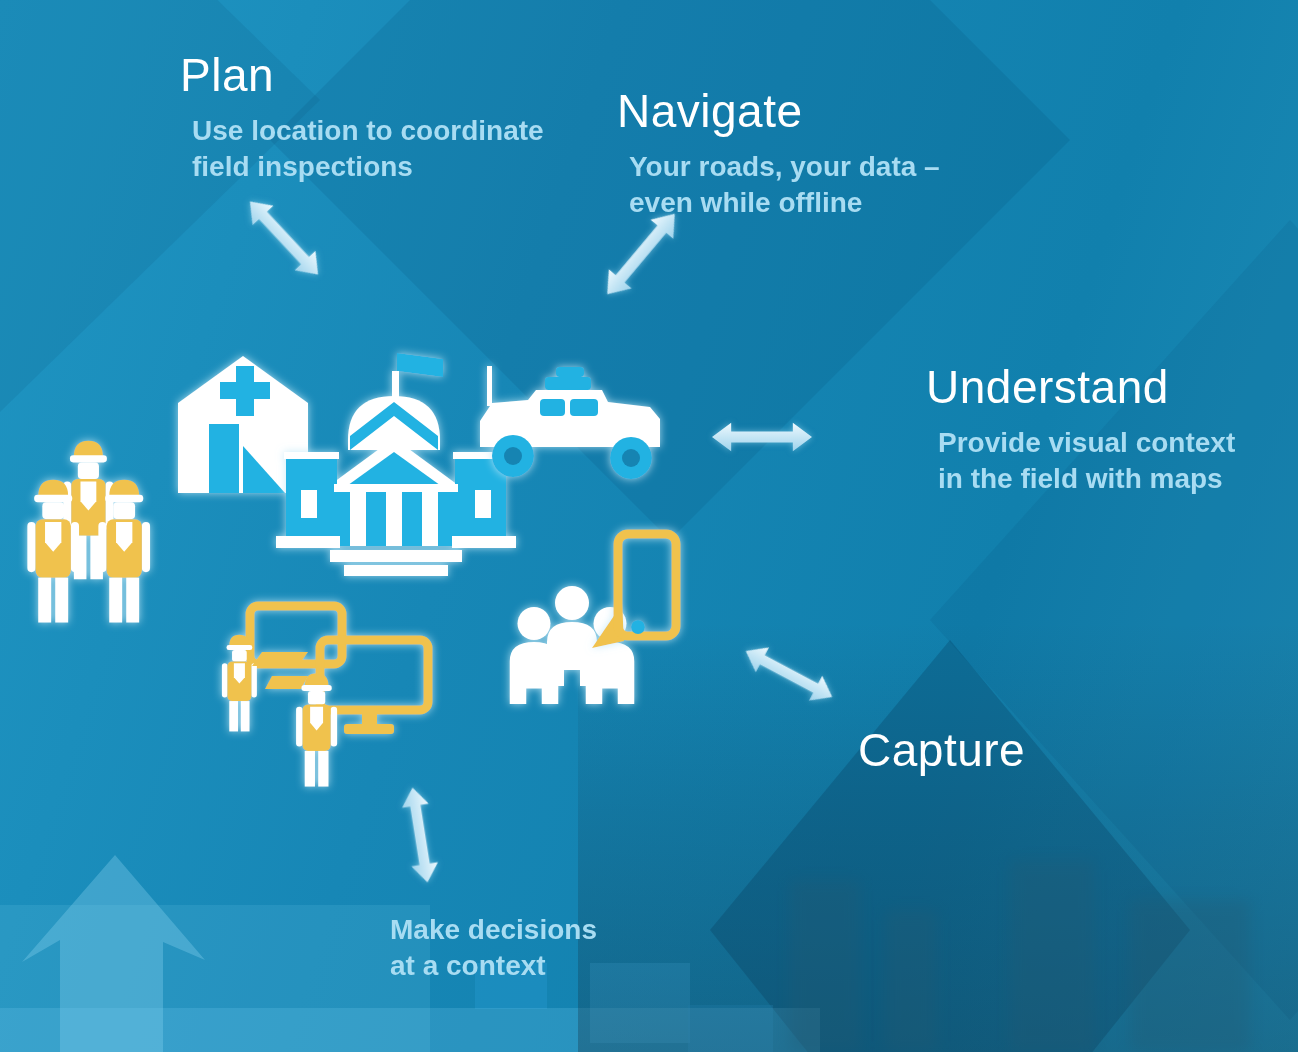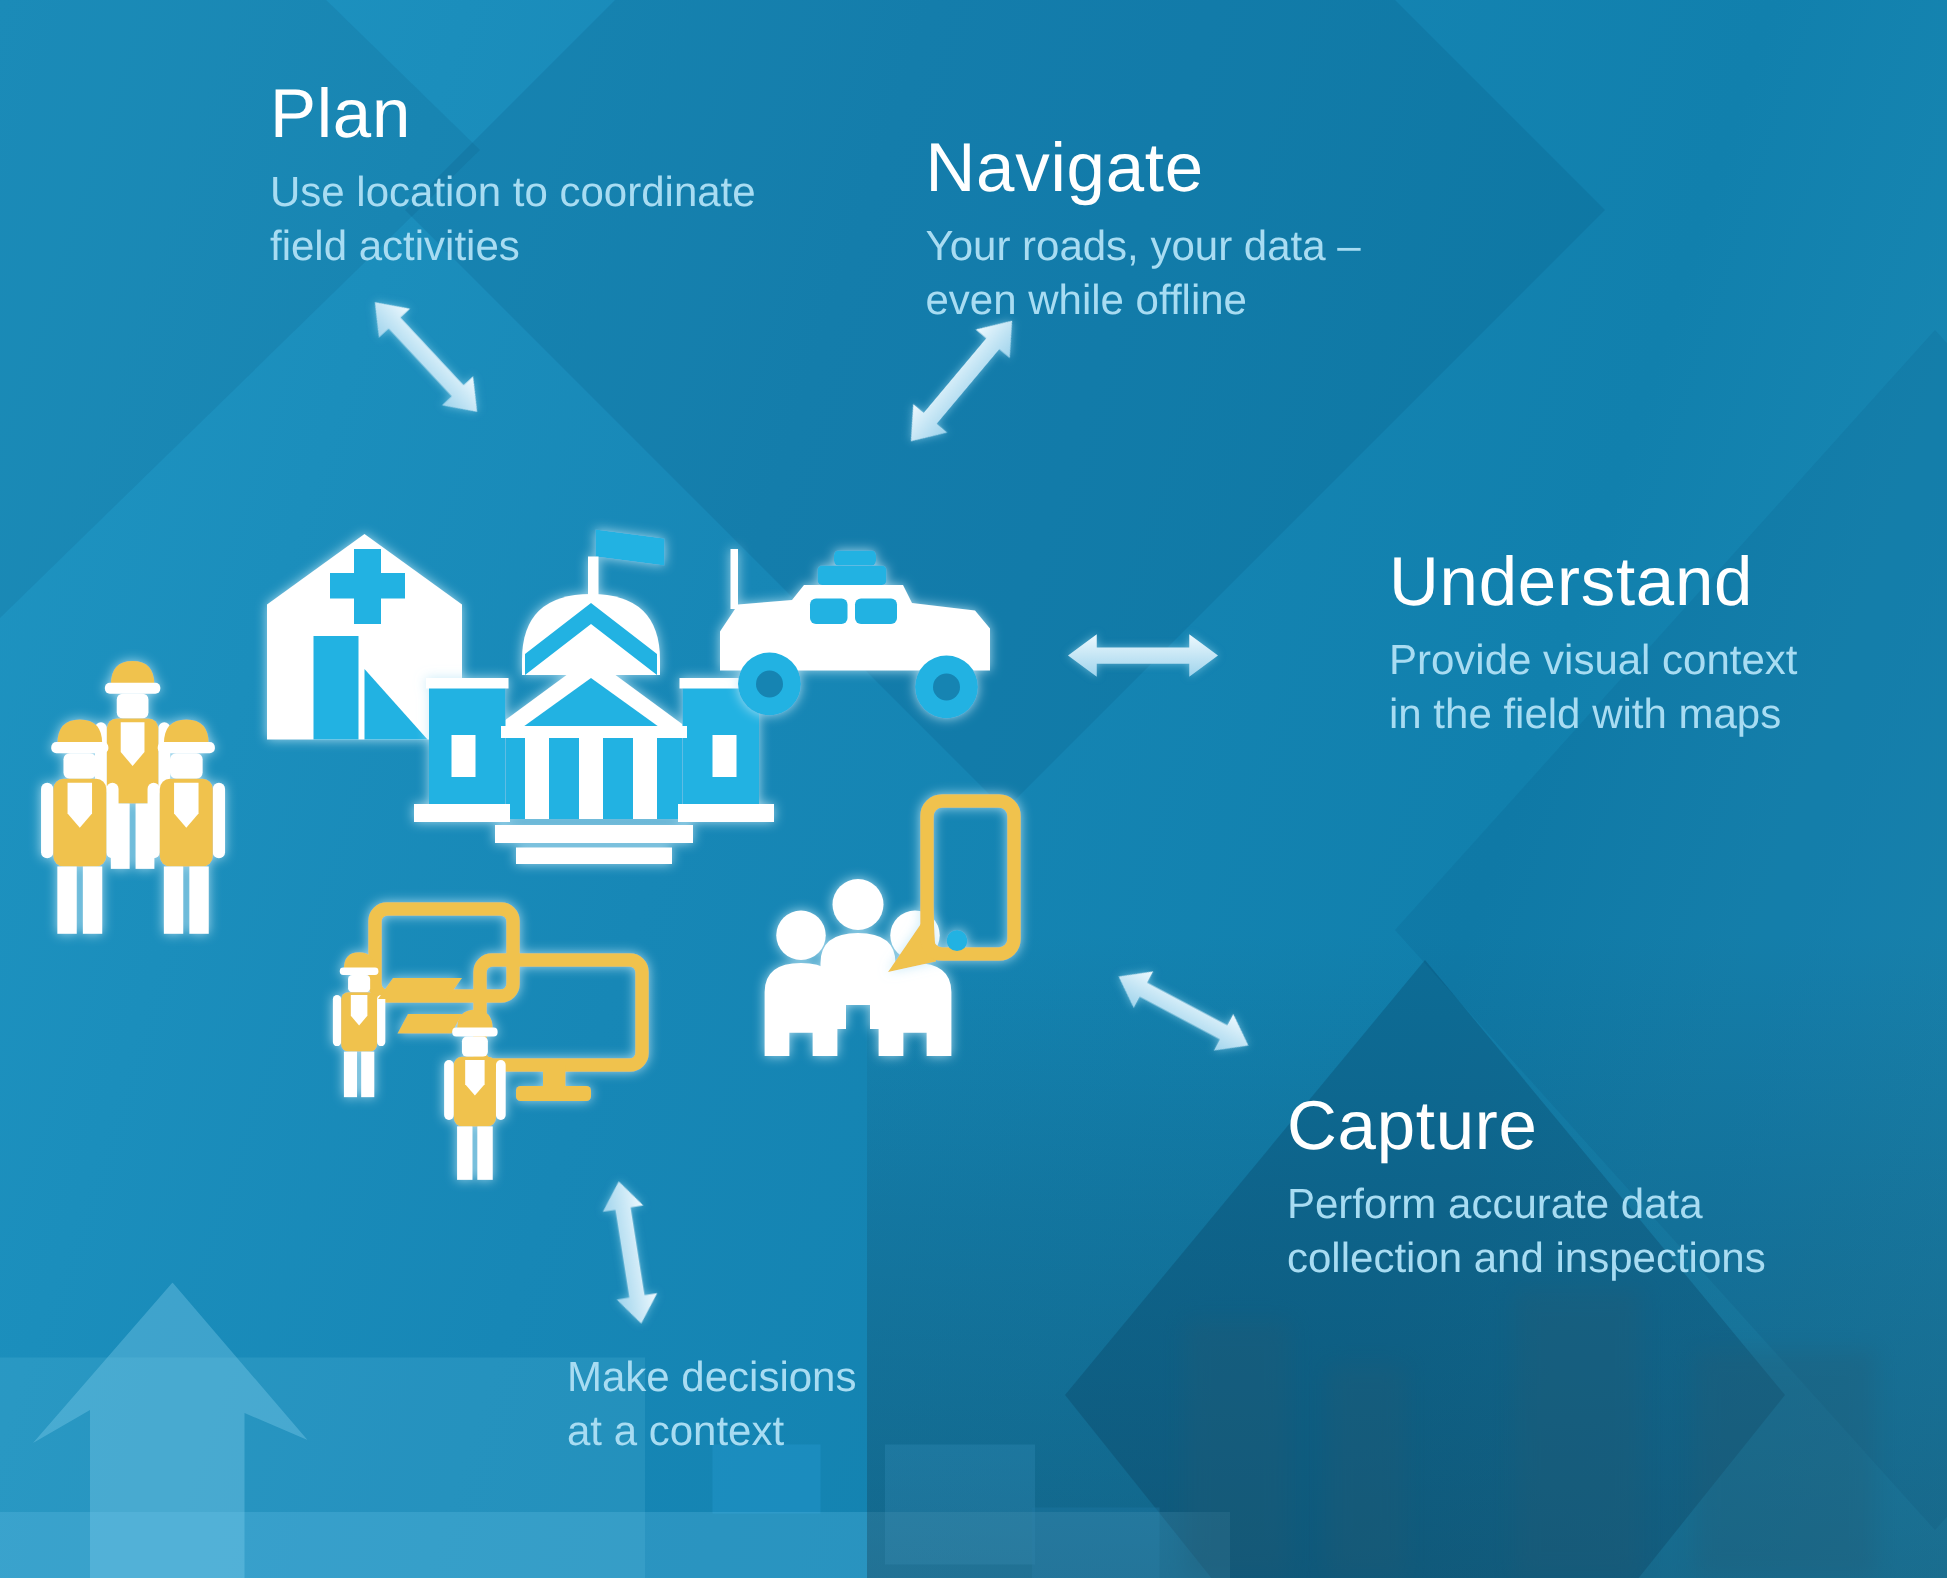--- a/index.html
+++ b/index.html
@@ -18,21 +18,21 @@
   .sq { position:absolute; pointer-events:none; }
   .photo {
     position:absolute; right:0; bottom:0; width:720px; height:430px; pointer-events:none;
     background:linear-gradient(to bottom,rgba(12,42,62,0) 0%,rgba(14,44,64,0.16) 45%,rgba(18,44,60,0.32) 100%);
   }
   .bldg { position:absolute; background:#245a72; opacity:.30; filter:blur(7px); pointer-events:none; }
   .band { position:absolute; left:0; bottom:0; width:820px; height:44px; background:rgba(120,205,240,0.22); pointer-events:none; }
 
   .section { position:absolute; }
   .section h2 { margin:0 0 9px 0; font-size:46px; font-weight:400; color:#ffffff; letter-spacing:.5px; line-height:1.1; }
-  .section p  { margin:0; font-size:28px; font-weight:400; color:#a8dcf2; line-height:36px; }
+  .section p  { margin:12px; font-size:28px; font-weight:700; color:#a8dcf2; line-height:36px; }
 
   .arrow { position:absolute; height:34px; filter:drop-shadow(0 0 3px rgba(170,225,248,.55)); }
   .arrow svg { display:block; width:100%; height:100%; }
 
   .art { position:absolute; left:10px; top:330px; width:690px; height:480px; }
 </style>
 </head>
 <body>
 
 <div class="stage">
@@ -51,21 +51,21 @@
   <div class="photo"></div>
   <div class="bldg" style="left:790px;top:880px;width:70px;height:172px;"></div>
   <div class="bldg" style="left:885px;top:910px;width:52px;height:142px;"></div>
   <div class="bldg" style="left:1010px;top:860px;width:84px;height:192px;"></div>
   <div class="bldg" style="left:1130px;top:900px;width:120px;height:152px;"></div>
 
   <div class="section" style="left:180px;top:50px;">
     <h2>Plan</h2>
     <p>
       <span>Use location to coordinate</span><br>
-      <span>field activities</span>
+      <span>field inspections</span>
     </p>
   </div>
 
   <div class="section" style="left:926px;top:362px;">
     <h2>Understand</h2>
     <p>
       <span>Provide visual context</span><br>
       <span>in the field with maps</span>
     </p>
   </div>
@@ -73,24 +73,20 @@
   <div class="section" style="left:617px;top:86px;">
     <h2>Navigate</h2>
     <p>
       <span>Your roads, your data –</span><br>
       <span>even while offline</span>
     </p>
   </div>
 
   <div class="section" style="left:858px;top:725px;">
     <h2>Capture</h2>
-    <p>
-      <span>Perform accurate data</span><br>
-      <span>collection and inspections</span>
-    </p>
   </div>
 
   <div class="section" style="left:378px;top:900px;">
     <p>
       <span>Make decisions</span><br>
       <span>at a context</span>
     </p>
   </div>
 
   <svg width="0" height="0" style="position:absolute">

